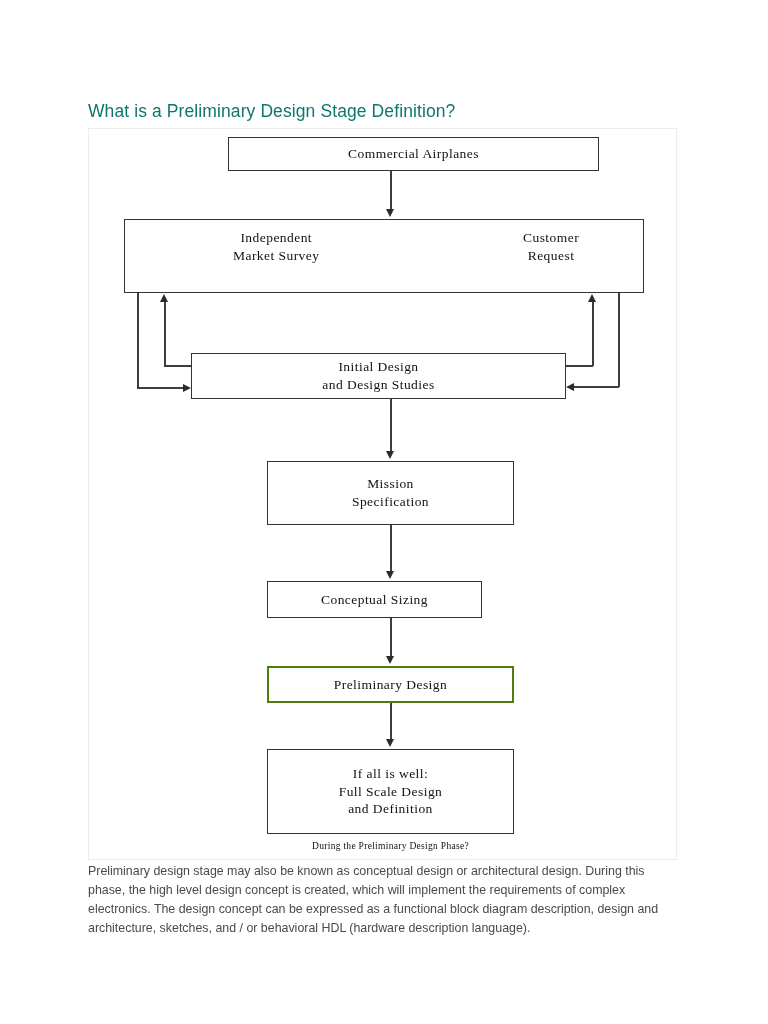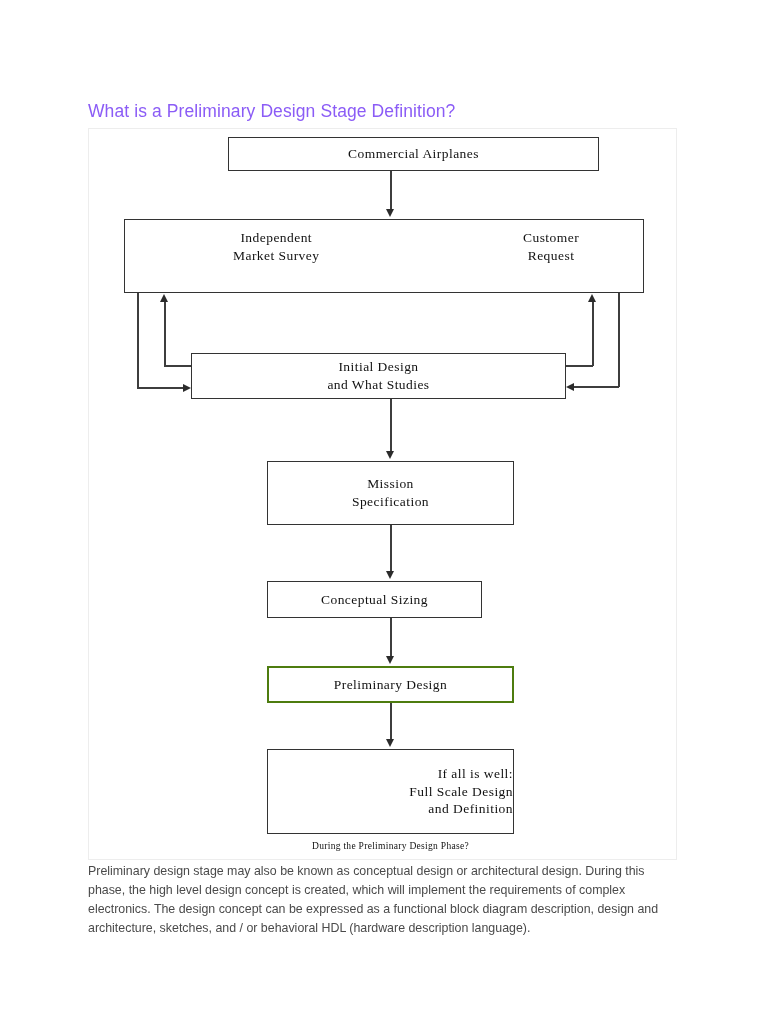--- a/index.html
+++ b/index.html
@@ -12,21 +12,21 @@
     overflow:hidden;
   }
   .page{position:relative;width:768px;height:1024px;}
 
   .page-title{
     position:absolute;
     left:88px;top:101px;
     font-family:"Liberation Sans", sans-serif;
     font-size:17.5px;
     font-weight:400;
-    color:#8b5cf6;
+    color:#0f766e;
     letter-spacing:0.1px;
     white-space:nowrap;
   }
 
   
   .figure{
     position:absolute;
     left:88px;top:128px;
     width:589px;height:732px;
     border:1px solid #ededed;
@@ -159,21 +159,21 @@
       <div class="ln v" style="left:529px;top:164px;height:94px;"></div>
       <div class="ln h" style="left:485px;top:257px;width:45px;"></div>
       <div class="arrow left" style="left:477px;top:254px;"></div>
 
       <div class="ln h" style="left:476px;top:236px;width:28px;"></div>
       <div class="ln v" style="left:503px;top:172px;height:65px;"></div>
       <div class="arrow up" style="left:499px;top:165px;"></div>
 
       <div class="node" style="left:102px;top:224px;width:375px;height:46px;">
         <span class="line">Initial Design</span>
-        <span class="line">and What Studies</span>
+        <span class="line">and Design Studies</span>
       </div>
 
       <div class="ln v" style="left:301px;top:270px;height:54px;"></div>
       <div class="arrow down" style="left:297px;top:322px;"></div>
 
       <div class="node" style="left:178px;top:332px;width:247px;height:64px;">
         <span class="line">Mission</span>
         <span class="line">Specification</span>
       </div>
 
@@ -187,21 +187,21 @@
       <div class="ln v" style="left:301px;top:489px;height:40px;"></div>
       <div class="arrow down" style="left:297px;top:527px;"></div>
 
       <div class="node emph" style="left:178px;top:537px;width:247px;height:37px;">
         <span class="line">Preliminary Design</span>
       </div>
 
       <div class="ln v" style="left:301px;top:574px;height:38px;"></div>
       <div class="arrow down" style="left:297px;top:610px;"></div>
 
-      <div class="node" style="left:178px;top:620px;width:247px;height:85px;align-items:flex-end;">
+      <div class="node" style="left:178px;top:620px;width:247px;height:85px;">
         <span class="line">If all is well:</span>
         <span class="line">Full Scale Design</span>
         <span class="line">and Definition</span>
       </div>
 
       <div class="caption" style="left:178px;top:712px;width:247px;">During the Preliminary Design Phase?</div>
 
     </div>
   </div>
 

